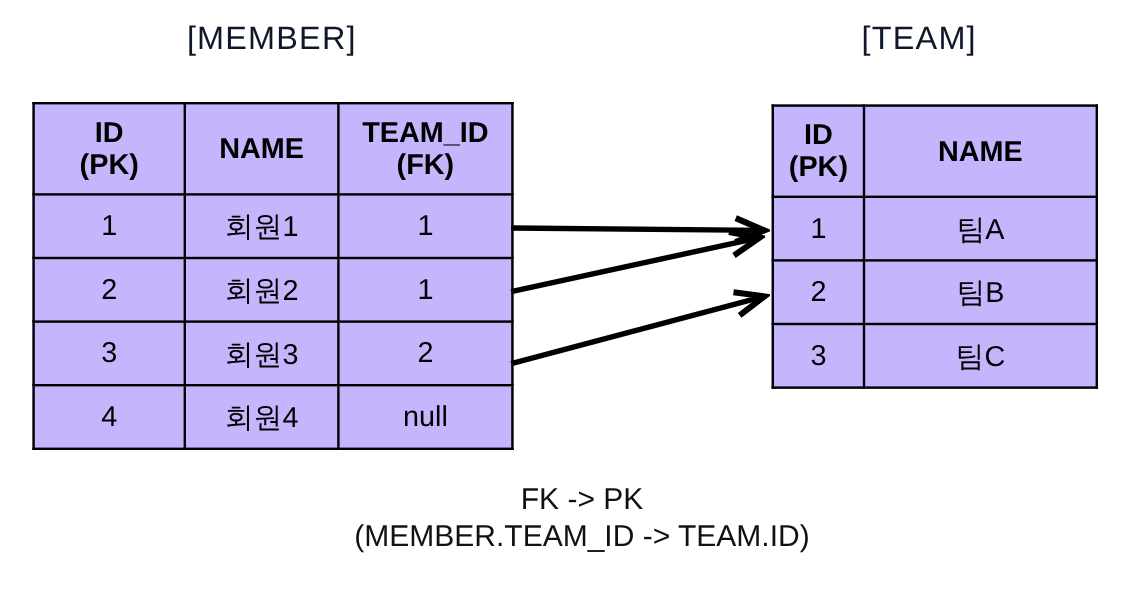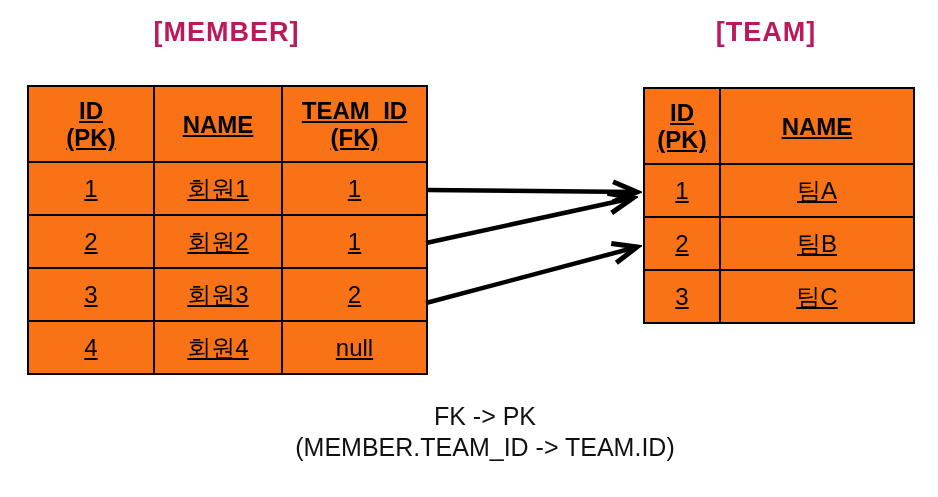--- a/index.html
+++ b/index.html
@@ -9,33 +9,32 @@
     height: 497px;
     background: #ffffff;
     font-family: "Liberation Sans", "DejaVu Sans", sans-serif;
     color: #000000;
     overflow: hidden;
   }
   .tbl-title {
     position: absolute;
     text-align: center;
     font-size: 27px;
-    font-weight: 700;
+    font-weight: 400;
     letter-spacing: 1px;
-    color: #be185d;
+    color: #0f172a;
   }
   .member-title { left: 27px; top: 17px; width: 399px; }
   .team-title   { left: 631px; top: 17px; width: 270px; }
 
   table.dtable {
     position: absolute;
     border-collapse: collapse;
     table-layout: fixed;
-    background: #f97316;
-    text-decoration: underline;
+    background: #c4b5fd;
   }
   table.member { left: 27px;  top: 85px; }
   table.team   { left: 643px; top: 87px; }
 
   .dtable th, .dtable td {
     border: 2px solid #000000;
     text-align: center;
     vertical-align: middle;
     padding: 0;
     overflow: hidden;

